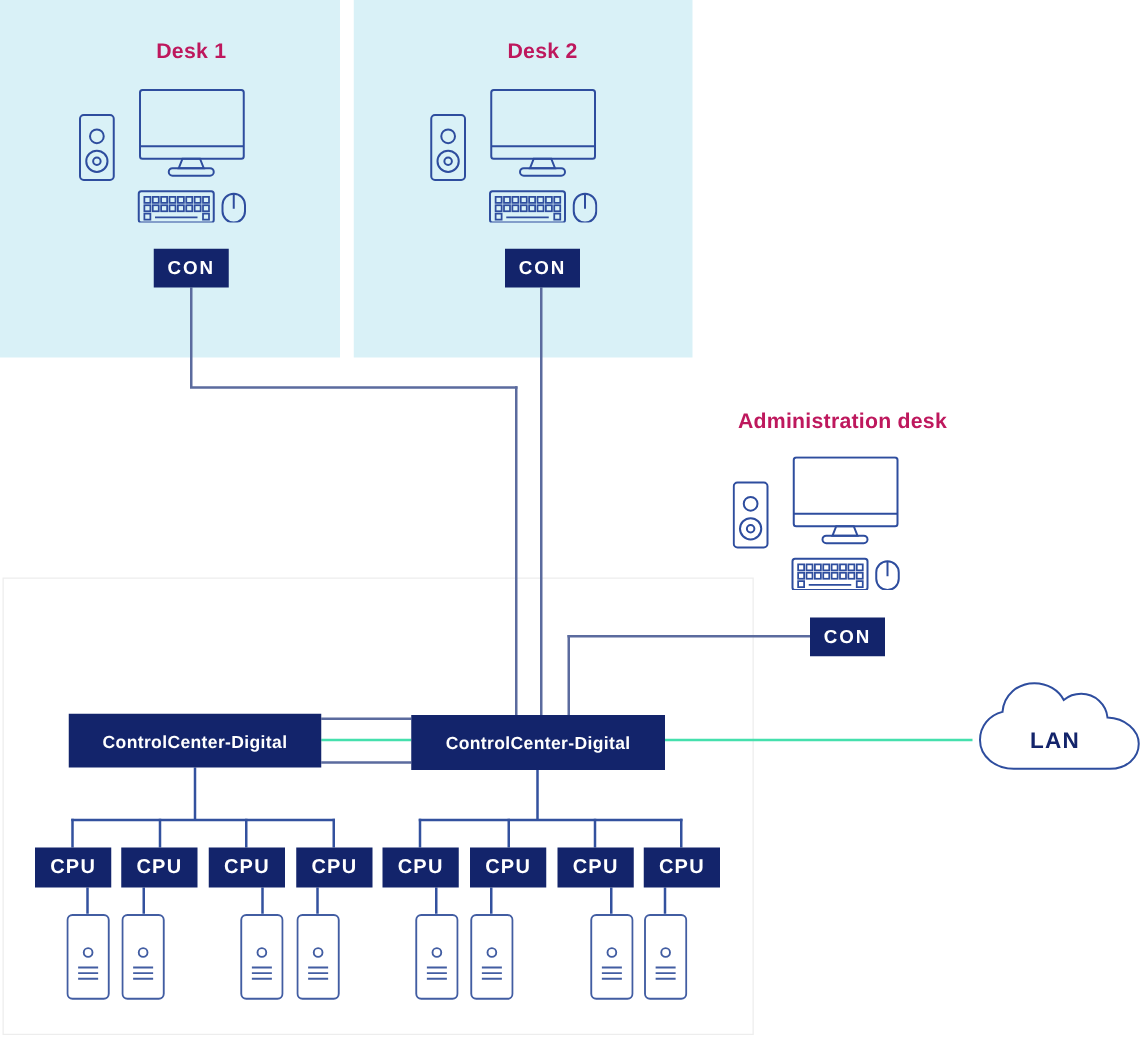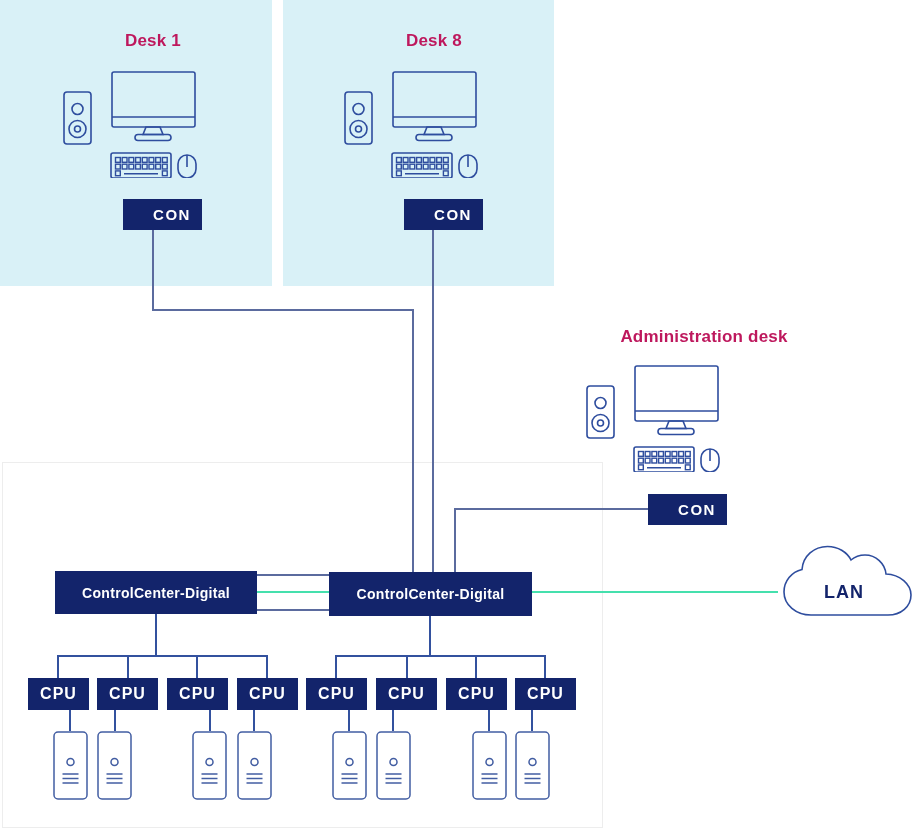--- a/index.html
+++ b/index.html
@@ -10,21 +10,21 @@
   .abs{position:absolute;}
   .desk-zone{background:#d9f1f7;}
   .zone-title{
     font-size:17px;font-weight:bold;color:#be185d;letter-spacing:.2px;
     text-align:center;white-space:nowrap;
   }
   .navy-box{
     background:#13246b;color:#ffffff;font-weight:bold;text-align:center;
     display:flex;align-items:center;justify-content:center;
   }
-  .con-box{width:60px;height:31px;font-size:15px;letter-spacing:1.5px;padding-left:19px;}
+  .con-box{width:60px;height:31px;font-size:15px;letter-spacing:1.5px;}
   .ccd-box{font-size:14px;letter-spacing:.3px;}
   .cpu-box{width:61px;height:32px;font-size:16px;letter-spacing:1px;}
   .central-area{background:#ffffff;border:1px solid #ededed;}
   .line{background:#5b6b9e;}
   .tree{background:#33519e;}
   .green{background:#45e0ad;}
   .icon{color:#2e4d9e;}
   .server-icon{color:#425da2;}
   .cloud-icon{color:#2e4d9e;}
   .lan-label{
@@ -90,22 +90,22 @@
 </svg>
 
 <div class="canvas">
 
   <div class="abs desk-zone" style="left:0;top:0;width:272px;height:286px;"></div>
   <div class="abs desk-zone" style="left:283px;top:0;width:271px;height:286px;"></div>
 
   <div class="abs central-area" style="left:2px;top:462px;width:599px;height:364px;"></div>
 
   <div class="abs zone-title" style="left:53px;top:31px;width:200px;">Desk 1</div>
-  <div class="abs zone-title" style="left:334px;top:31px;width:200px;">Desk 8</div>
-  <div class="abs zone-title" style="left:584px;top:327px;width:240px;">Administration desk</div>
+  <div class="abs zone-title" style="left:334px;top:31px;width:200px;">Desk 2</div>
+  <div class="abs zone-title" style="left:554px;top:327px;width:240px;">Administration desk</div>
 
   <svg class="abs icon" style="left:63px;top:71px;" width="134" height="107">
       <use href="#sym-workstation"></use>
     </svg>
   <svg class="abs icon" style="left:344px;top:71px;" width="134" height="107">
       <use href="#sym-workstation"></use>
     </svg>
   <svg class="abs icon" style="left:586px;top:365px;" width="134" height="107">
       <use href="#sym-workstation"></use>
     </svg>

